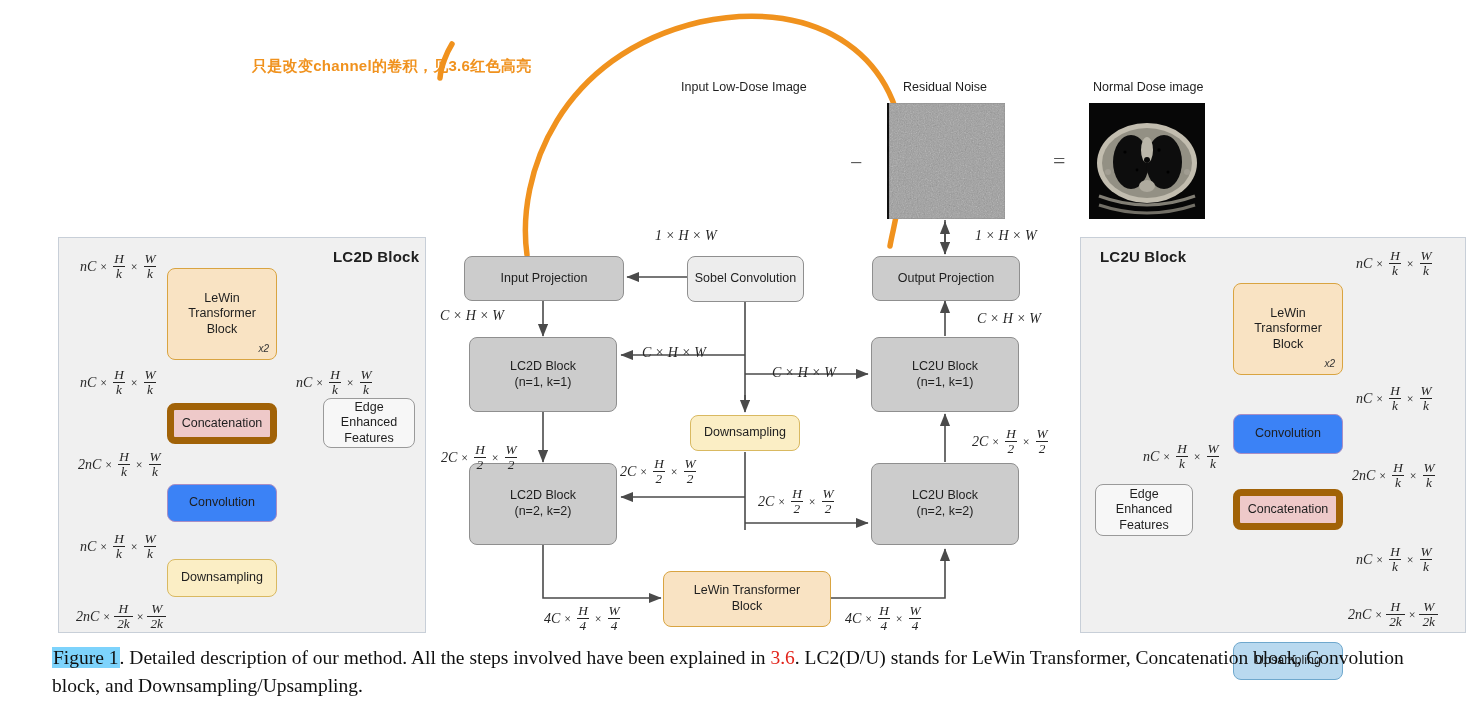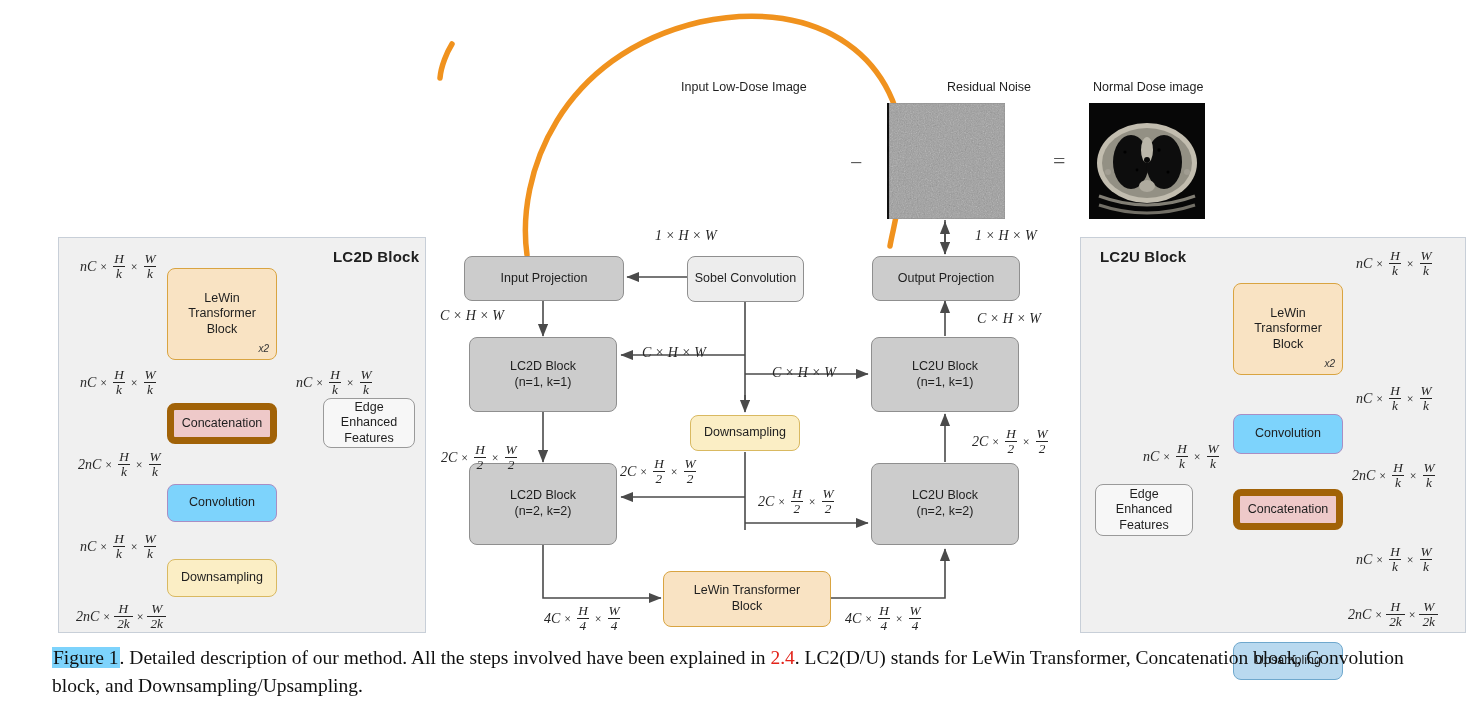--- a/index.html
+++ b/index.html
@@ -41,21 +41,21 @@
     color: #1e1e1e;
     line-height: 1.25;
     padding: 2px 4px;
   }
   .node .lbl { pointer-events: none; white-space: pre-line; }
   .node-grey   { background:#cccccc; border:1px solid #8f8f8f; }
   .node-lgrey  { background:#ededed; border:1px solid #8f8f8f; }
   .node-white  { background:#f7f7f7; border:1px solid #9a9a9a; }
   .node-tan    { background:#f9e3c3; border:1px solid #d9a441;text-align:center; }
   .node-pink   { background:#eec9c9; border:7px solid #a16207; }
-  .node-purple { background:#7dd3fc; border:1px solid #a98ec4; }
+  .node-purple { background:#3b82f6; border:1px solid #a98ec4; }
   .node-yellow { background:#fbeec5; border:1px solid #d9b961; }
   .node-blue   { background:#b9d9ef; border:1px solid #6fa8cd; }
 
   .x2 {
     position: absolute;
     right: 7px; bottom: 4px;
     font-size: 10px;
     font-style: italic;
     color: #333;
   }
@@ -264,24 +264,25 @@
       <path d="M1288 414 L1288 374" marker-end="url(#ah)"></path>
       <path d="M1195 509 L1233 509" marker-end="url(#ah)"></path>
     </g>
 
     <g stroke="#f0921e" stroke-width="5.5" fill="none" stroke-linecap="round">
       <path d="M527 255 C 516 175, 560 55, 700 22 C 820 -4, 905 60, 903 160 C 902 200, 893 228, 890 246"></path>
       <path d="M440 78 C 441 66, 447 52, 452 44"></path>
     </g>
   </svg>
 
+  <div class="annot" style="left:252px; top:57px;">只是改变channel的卷积，见3.6红色高亮</div>
 
   <div class="thumb-cap" style="left:681px; top:80px;">Input Low-Dose Image</div>
   <div class="opsym" style="left:850px; top:150px;">−</div>
-  <div class="thumb-cap" style="left:903px; top:80px;margin-left:44px;">Residual Noise</div>
+  <div class="thumb-cap" style="left:903px; top:80px;">Residual Noise</div>
   <div class="opsym" style="left:1053px; top:148px;">=</div>
   <div class="thumb-cap" style="left:1093px; top:80px;">Normal Dose image</div>
 
   <svg class="abs" style="left:889px; top:103px; width:116px; height:116px;">
     <rect width="116" height="116" fill="#9d9d9d"></rect>
     <rect width="116" height="116" filter="url(#noiseF)" opacity="0.95"></rect>
     <rect width="116" height="116" fill="none" stroke="#8e8e8e" stroke-width="1"></rect>
   </svg>
 
   <div class="panel" style="left:58px; top:237px; width:368px; height:396px;"></div>
@@ -620,16 +621,16 @@
         <span class="den">4</span>
       </span>
     <span class="op">×</span>
     <span class="frac">
         <span class="num">W</span>
         <span class="den">4</span>
       </span>
   </div>
 
   <div class="caption">
-    <span class="hl-pink">Figure 1</span><span>. Detailed description of our method. All the steps involved have been explained in </span><span class="red">2.4</span><span>. LC2(D/U) stands for LeWin Transformer, Concatenation block, Convolution block, and Downsampling/Upsampling.</span>
+    <span class="hl-pink">Figure 1</span><span>. Detailed description of our method. All the steps involved have been explained in </span><span class="red">3.6</span><span>. LC2(D/U) stands for LeWin Transformer, Concatenation block, Convolution block, and Downsampling/Upsampling.</span>
   </div>
 
 </div>
 
 </body></html>

